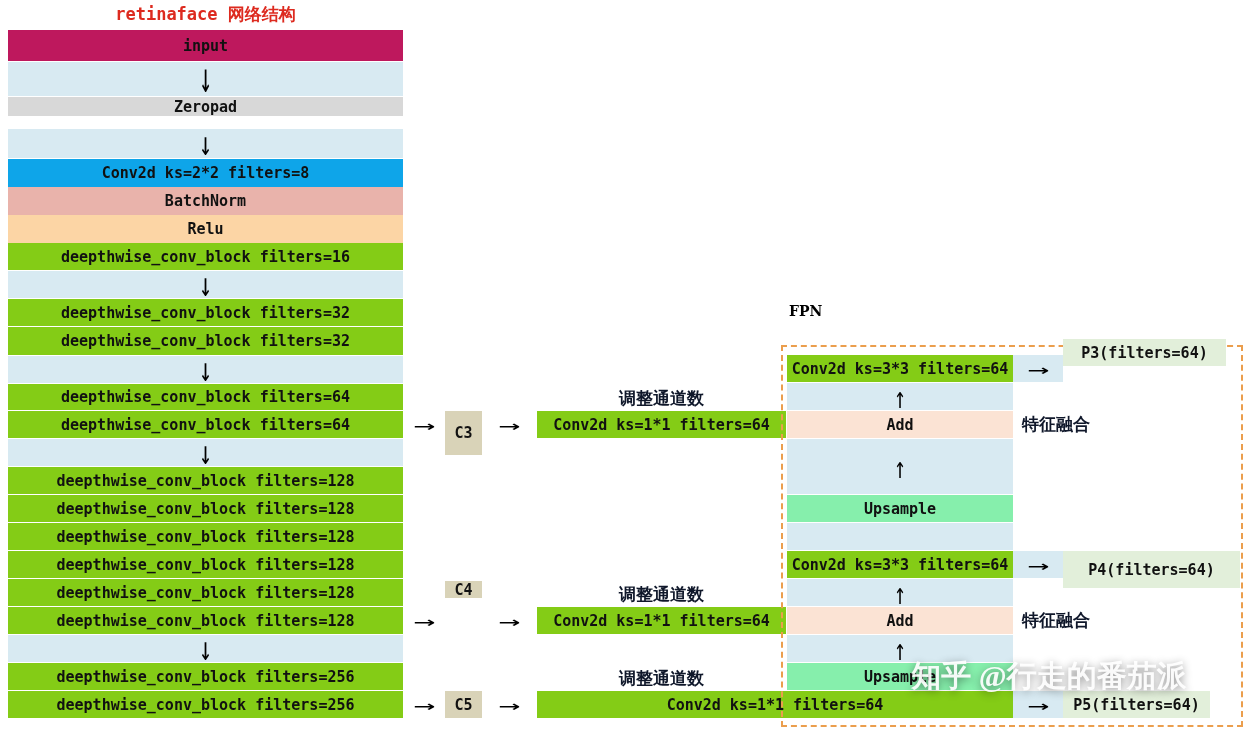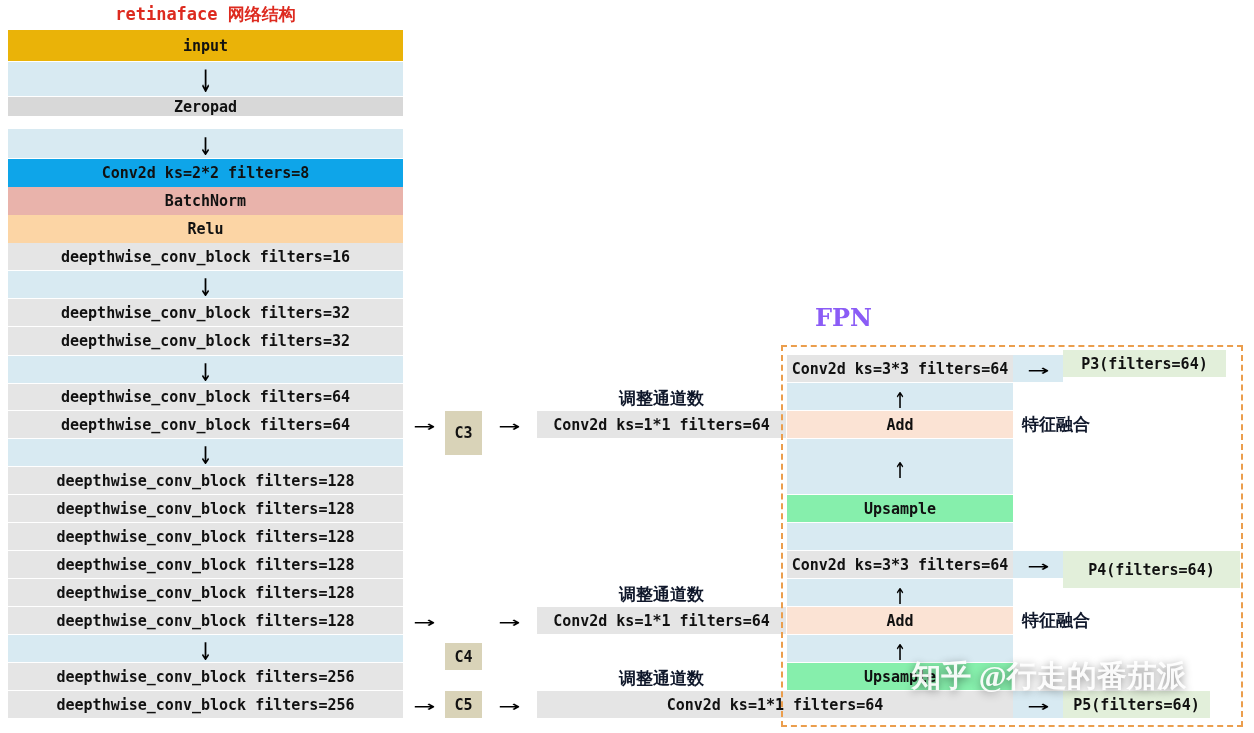--- a/index.html
+++ b/index.html
@@ -7,45 +7,45 @@
   .canvas {
     position:relative; width:1254px; height:733px; background:#ffffff;
     font-family:"DejaVu Sans Mono","Liberation Mono",monospace; overflow:hidden;
   }
   .box {
     position:absolute; display:flex; align-items:center; justify-content:center;
     font-size:15px; font-weight:bold; color:#111; white-space:nowrap;
   }
   .col  { left:8px;  width:395px; }
   .fcol { left:787px; width:226px; }
-  .bg-input  { background:#eab308; }
+  .bg-input  { background:#be185d; }
   .bg-blue   { background:#d8eaf2; }
   .bg-gray   { background:#d8d8d8; }
   .bg-purple { background:#0ea5e9; }
   .bg-pink   { background:#e9b3ab; }
   .bg-peach  { background:#fcd5a5; }
-  .bg-teal   { background:#e5e5e5; }
+  .bg-teal   { background:#84cc16; }
   .bg-khaki  { background:#d9d3b8; }
   .bg-add    { background:#fbe3d4; }
   .bg-green  { background:#86efac; }
   .bg-pgreen { background:#e2efda; }
   .glyph { display:inline-block; font-weight:normal; color:#000; line-height:1; }
   .g-down  { font-size:22px; transform:scaleY(1.5); }
   .g-down-lg { font-size:22px; transform:scaleY(1.9); }
   .g-up    { font-size:20px; transform:scaleY(1.5); }
   .g-right { font-size:20px; transform:scaleX(1.8); }
   .title {
     position:absolute; left:8px; top:3px; width:395px; text-align:center;
     font-size:17px; font-weight:bold; color:#dd2a1f;
   }
   .cn { font-family:"DejaVu Sans","Liberation Sans",sans-serif; font-weight:bold; font-size:17px; color:#0f172a; }
   .adjust { position:absolute; left:537px; width:249px; text-align:center; height:22px; line-height:22px; }
   .fusion { position:absolute; left:1022px; height:27px; line-height:27px; }
   .fpn-label {
-    position:absolute; left:815px; top:303px; font-size:24px; font-weight:bold; color:#8b5cf6;
+    position:absolute; left:789px; top:303px; font-size:14px; font-weight:bold; color:#000000;
     font-family:"DejaVu Serif","Liberation Serif",serif;
   }
   .fpn-border {
     position:absolute; left:781px; top:345px; width:462px; height:382px;
     border:2px dashed #eb9e4d;
   }
   .arrow-slot { position:absolute; display:flex; align-items:center; justify-content:center; }
   .watermark {
     position:absolute; left:858px; top:656px; width:382px; text-align:center; z-index:10;
     font-family:Liberation Serif, serif; font-size:30px; font-weight:bold;
@@ -102,21 +102,21 @@
   <div class="box bg-khaki" style="left:445px;top:411px;width:37px;height:44px">C3</div>
   <div class="arrow-slot" style="left:482px;top:411px;width:55px;height:27px">
       <span class="glyph g-right">→</span>
     </div>
   <div class="box bg-teal" style="left:537px;top:411px;width:249px;height:27px">Conv2d ks=1*1 filters=64</div>
   <div class="adjust cn" style="top:387px">调整通道数</div>
 
   <div class="arrow-slot" style="left:404px;top:607px;width:41px;height:27px">
       <span class="glyph g-right">→</span>
     </div>
-  <div class="box bg-khaki" style="left:445px;top:643px;width:37px;height:27px">C4</div>
+  <div class="box bg-khaki" style="left:445px;top:581px;width:37px;height:17px">C4</div>
   <div class="arrow-slot" style="left:482px;top:607px;width:55px;height:27px">
       <span class="glyph g-right">→</span>
     </div>
   <div class="box bg-teal" style="left:537px;top:607px;width:249px;height:27px">Conv2d ks=1*1 filters=64</div>
   <div class="adjust cn" style="top:583px">调整通道数</div>
 
   <div class="arrow-slot" style="left:404px;top:691px;width:41px;height:27px">
       <span class="glyph g-right">→</span>
     </div>
   <div class="box bg-khaki" style="left:445px;top:691px;width:37px;height:27px">C5</div>
@@ -148,21 +148,21 @@
       <span class="glyph g-up">↑</span>
     </div>
   <div class="box fcol bg-green" style="top:663px;height:27px">Upsample</div>
 
   <div class="fusion cn" style="top:411px">特征融合</div>
   <div class="fusion cn" style="top:607px">特征融合</div>
 
   <div class="box bg-blue" style="left:1013px;top:355px;width:50px;height:27px">
       <span class="glyph g-right">→</span>
     </div>
-  <div class="box bg-pgreen" style="left:1063px;top:350px;width:163px;height:27px">P3(filters=64)</div>
+  <div class="box bg-pgreen" style="left:1063px;top:339px;width:163px;height:27px">P3(filters=64)</div>
 
   <div class="box bg-blue" style="left:1013px;top:551px;width:50px;height:27px">
       <span class="glyph g-right">→</span>
     </div>
   <div class="box bg-pgreen" style="left:1063px;top:551px;width:177px;height:37px">P4(filters=64)</div>
 
   <div class="box bg-blue" style="left:1013px;top:691px;width:50px;height:27px">
       <span class="glyph g-right">→</span>
     </div>
   <div class="box bg-pgreen" style="left:1063px;top:691px;width:147px;height:27px">P5(filters=64)</div>

